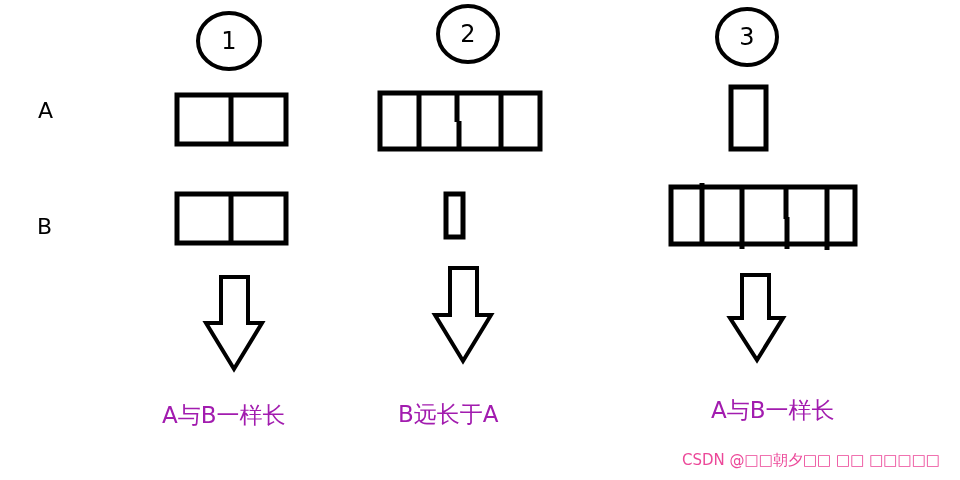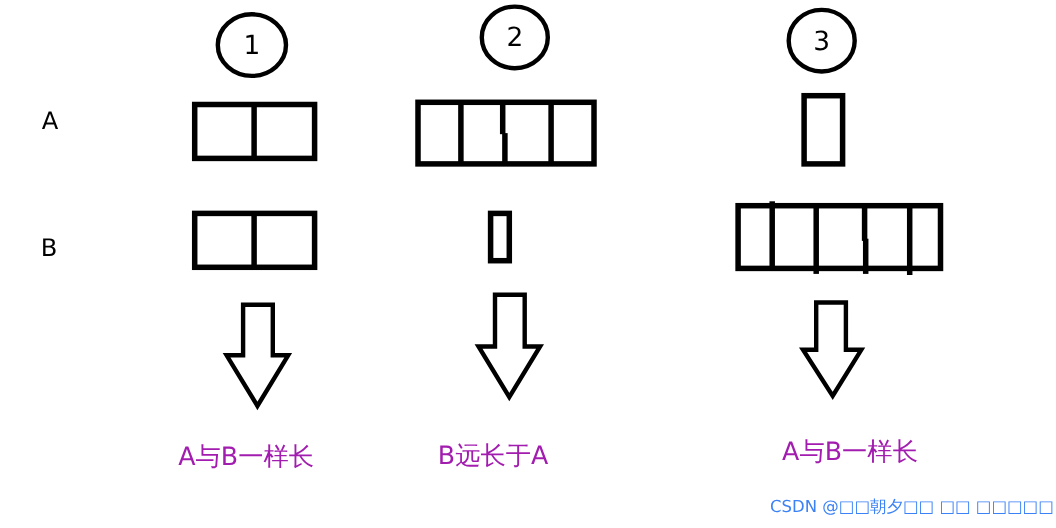--- a/index.html
+++ b/index.html
@@ -2,21 +2,21 @@
 <html><head>
   <meta charset="utf-8">
   <style>
     html, body { margin: 0; padding: 0; background: #ffffff; }
     body { width: 960px; height: 480px; position: relative; overflow: hidden;
            font-family: "DejaVu Sans", "Liberation Sans", sans-serif; }
     svg.canvas { position: absolute; left: 0; top: 0; }
     .circle-num { position: absolute; width: 60px; text-align: center; font-size: 24px; color: #000; line-height: 28px; }
     .row-label { position: absolute; font-size: 22px; color: #000; }
     .caption { position: absolute; font-size: 23px; color: #a21caf; white-space: nowrap; text-align: left; }
-    .watermark { position: absolute; right: 2px; bottom: 10px; font-size: 15px; color: #3b82f6; white-space: nowrap; text-align: right; }
+    .watermark { position: absolute; right: 20px; bottom: 10px; font-size: 15px; color: #ec4899; white-space: nowrap; text-align: right; }
   </style>
 </head>
 <body>
 
 <svg class="canvas" width="960" height="480" viewBox="0 0 960 480">
 
   <ellipse cx="229" cy="41" rx="31" ry="28" fill="none" stroke="#000" stroke-width="4"></ellipse>
   <ellipse cx="468" cy="34" rx="30" ry="28" fill="none" stroke="#000" stroke-width="4"></ellipse>
   <ellipse cx="747" cy="37" rx="30" ry="28" fill="none" stroke="#000" stroke-width="4"></ellipse>
 

